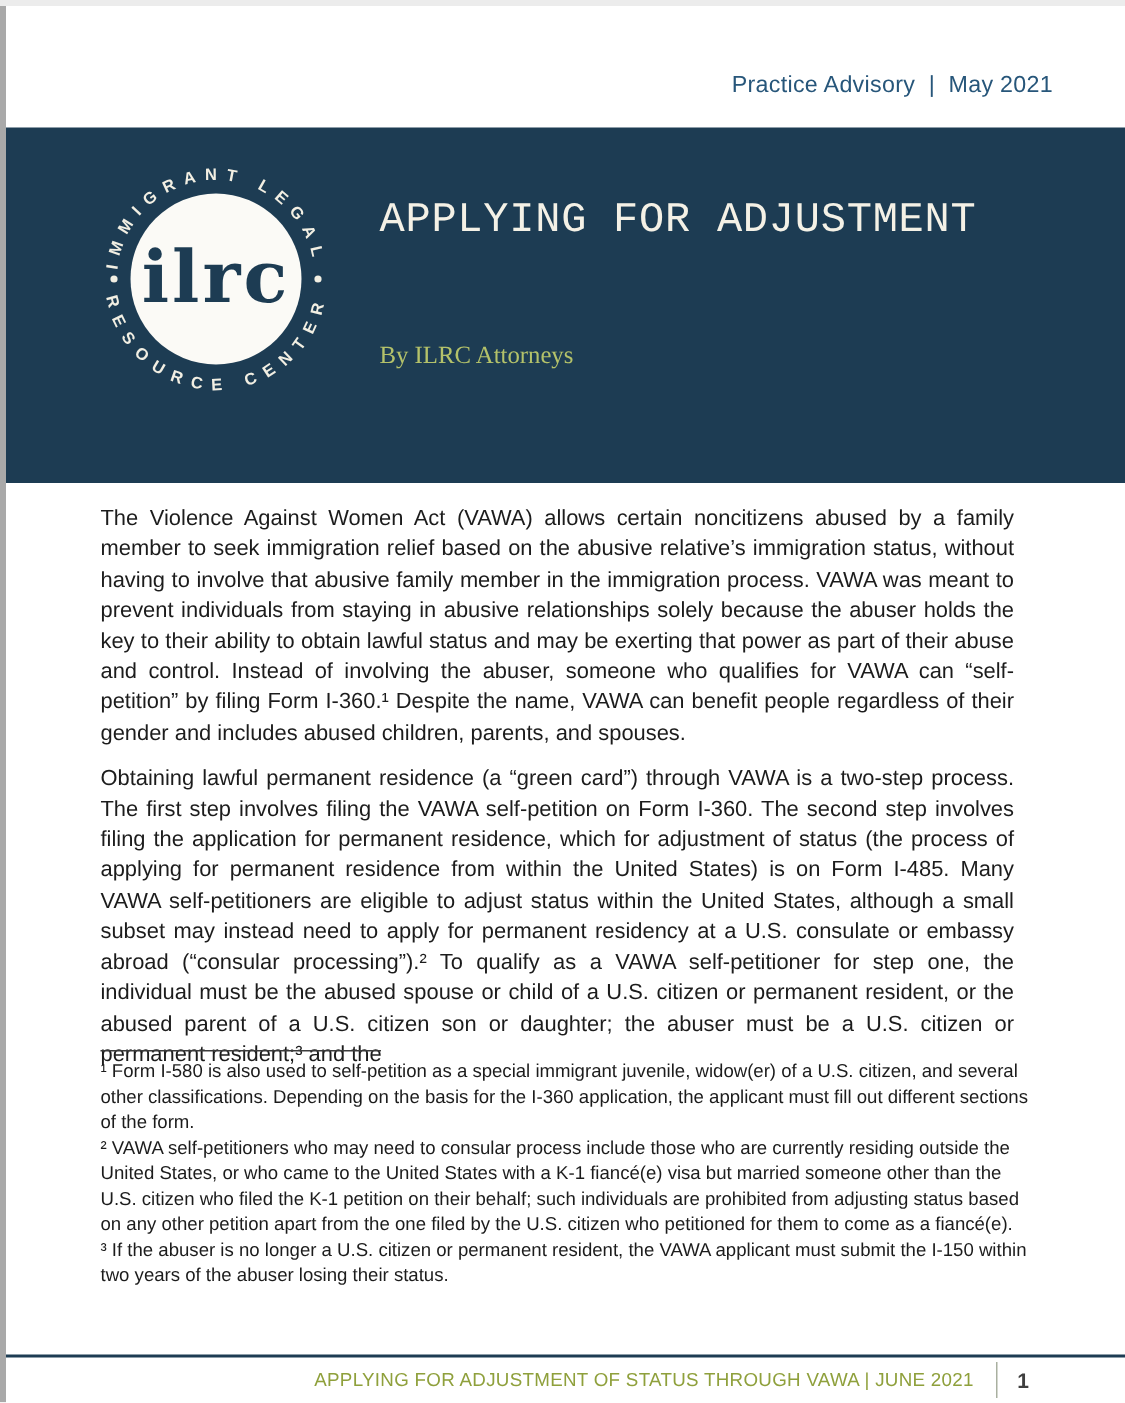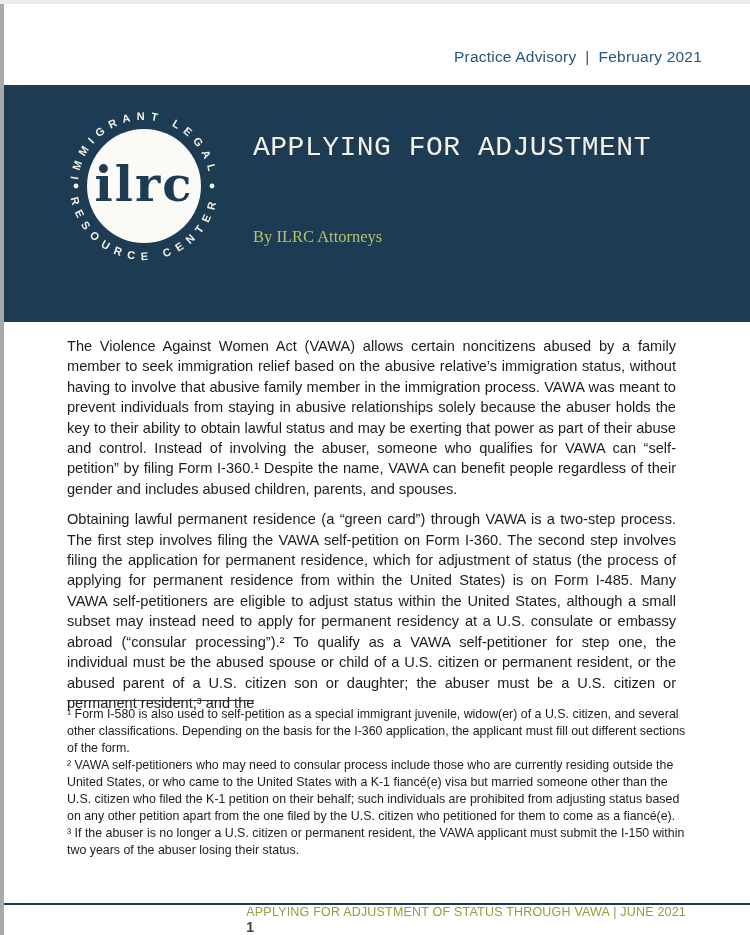--- a/index.html
+++ b/index.html
@@ -46,36 +46,36 @@
   .fnsep{position:absolute;left:67px;top:700px;width:187px;height:1px;background:#3c3c3c;}
   .footnotes{
     position:absolute;left:67px;top:706px;width:621px;
     color:#1c1c1c;font-size:12.4px;line-height:17px;
   }
   .footnotes p{margin:0;}
 
   .footer-rule{position:absolute;left:4px;top:903px;width:746px;height:2px;background:#1d3c53;}
   .pfooter{
     position:absolute;top:905px;right:64px;height:30px;
-    display:flex;flex-direction:column;
+    display:flex;align-items:center;
   }
   .running-title{color:#8fa03c;font-size:12.5px;letter-spacing:0.2px;white-space:nowrap;}
   .footer-vsep{width:1px;height:24px;background:#a9b0a0;margin:0 13px 0 15px;}
   .page-num{color:#3f3f3f;font-size:14px;font-weight:bold;}
 </style>
 </head>
 <body>
 
 <div class="page">
 
   <div class="edge-top"></div>
   <div class="edge-left"></div>
 
   <div class="eyebrow">
-    <span>Practice Advisory</span><span class="pipe">|</span><span>February 2021</span>
+    <span>Practice Advisory</span><span class="pipe">|</span><span>May 2021</span>
   </div>
 
   <div class="band">
 
     <svg class="logo" viewBox="0 0 164 164" xmlns="http://www.w3.org/2000/svg">
       <circle cx="82" cy="82" r="57" fill="#fbfaf6"></circle>
       <path id="arcTop" d="M 16 82 A 66 66 0 0 1 148 82" fill="none"></path>
       <path id="arcBottom" d="M 8 82 A 74 74 0 0 0 156 82" fill="none"></path>
       <text class="ring-text ring-top">
         <textPath href="#arcTop" startOffset="6" textLength="192" lengthAdjust="spacing">IMMIGRANT LEGAL</textPath>

